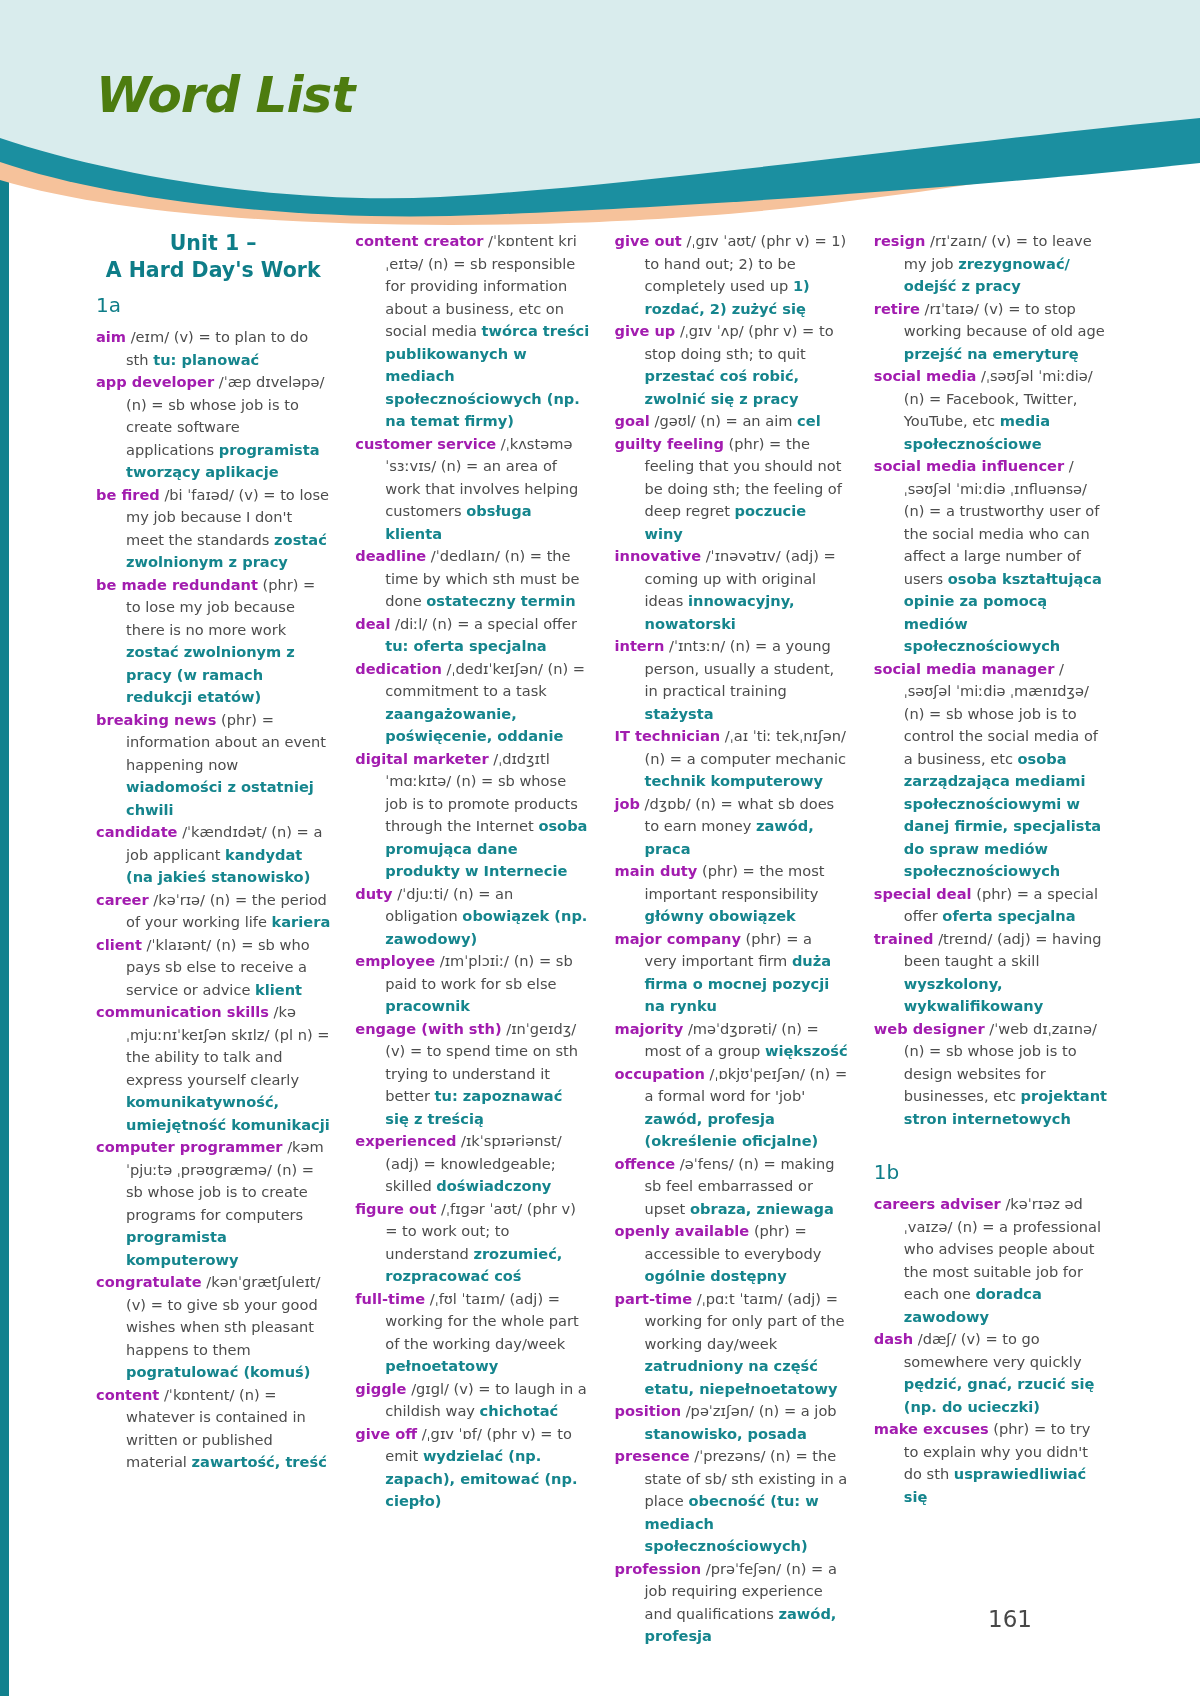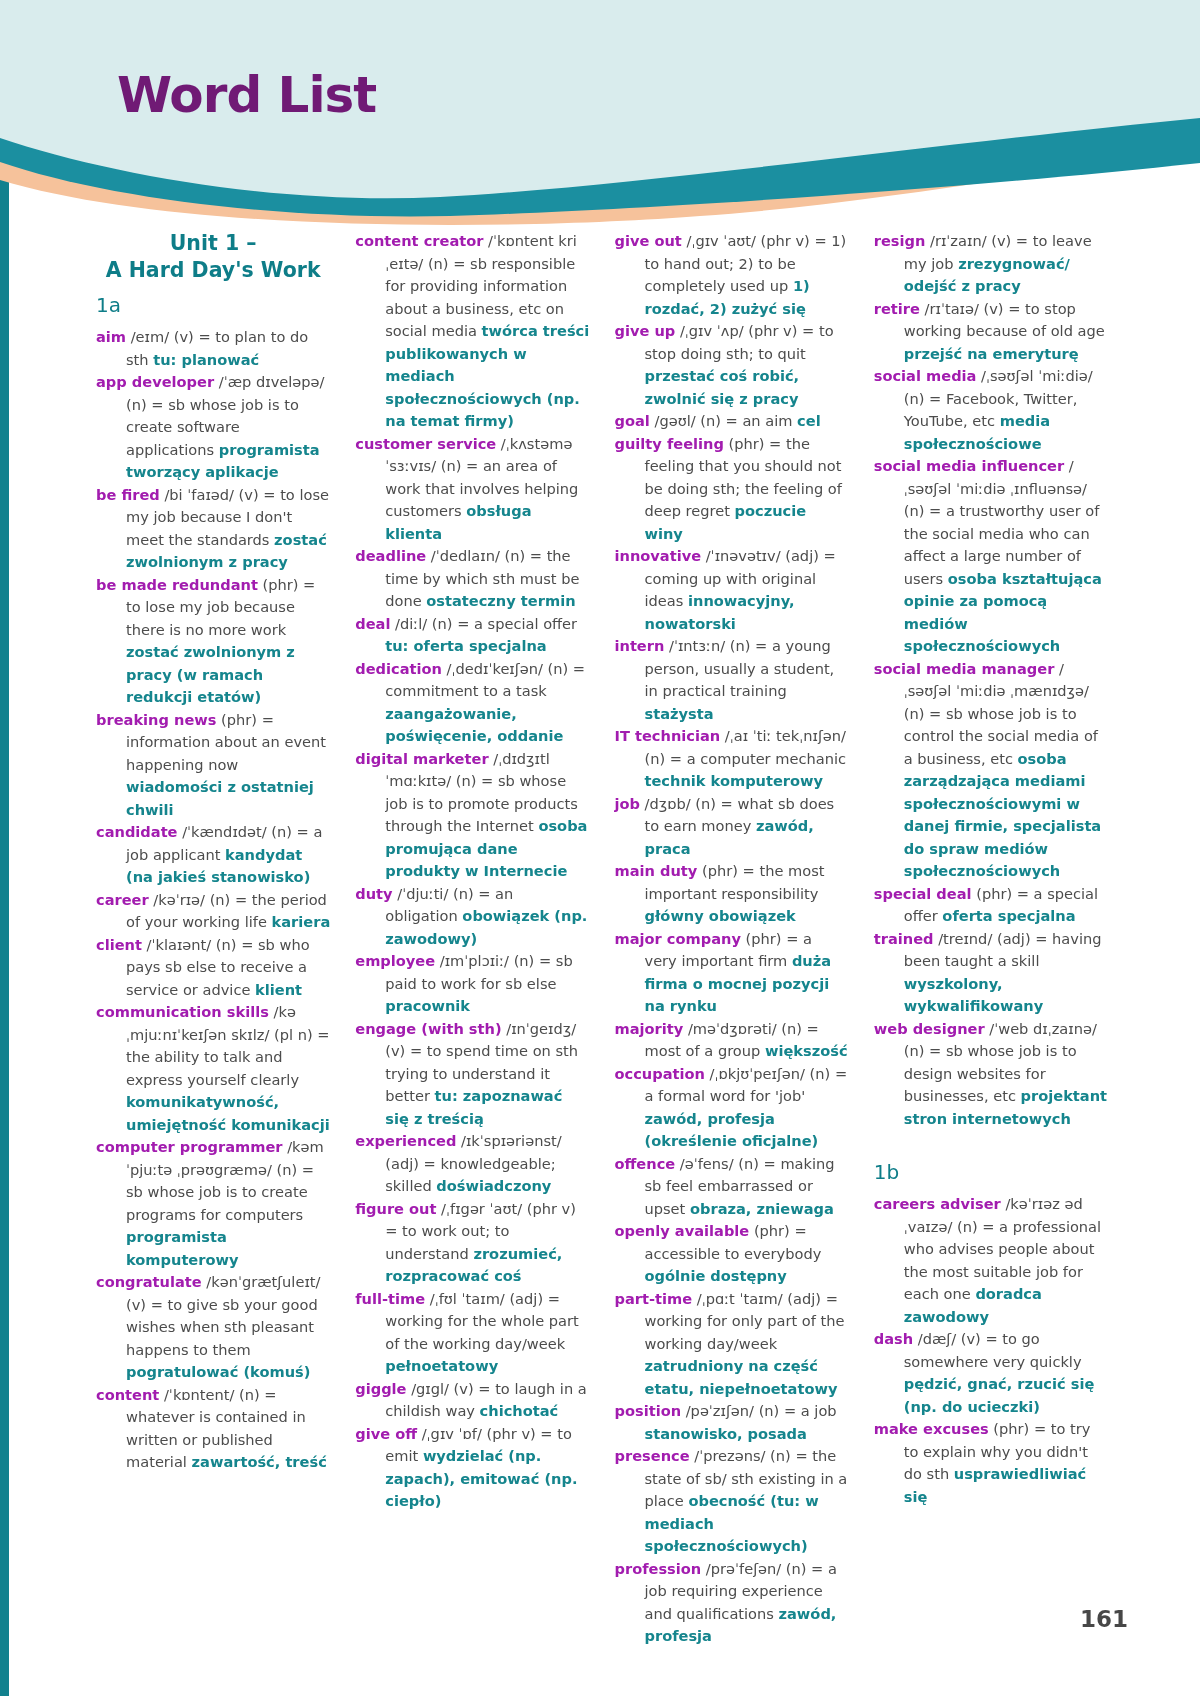--- a/index.html
+++ b/index.html
@@ -13,26 +13,27 @@
   }
   .left-bar {
     position: absolute;
     left: 0; top: 148px; bottom: 0;
     width: 9px;
     background: #12818e;
   }
   .header-svg { position: absolute; top: 0; left: 0; display: block; }
   .page-title {
     position: absolute;
-    left: 117px; top: 66px;
+    left: 96px; top: 66px;
     margin: 0;
     font-size: 50px;
     font-weight: bold;
     letter-spacing: -1px;
-    color: #701a75;
+    color: #4d7c0f;
+    font-style: italic;
   }
   .columns {
     position: absolute;
     left: 96px; top: 230px;
     width: 1012px;
     display: flex;
     gap: 25px;
   }
   .col { flex: 1; min-width: 0; }
   .unit-heading {
@@ -55,23 +56,23 @@
     line-height: 22.5px;
     color: #4c4c4c;
     padding-left: 30px;
     text-indent: -30px;
   }
   .hw { font-weight: bold; color: #a21caf; }
   .def { color: #4c4c4c; }
   .pl { font-weight: bold; color: #15858d; }
   .page-number {
     position: absolute;
-    left: 1080px; top: 1606px;
+    left: 988px; top: 1606px;
     font-size: 23px;
-    font-weight: bold;
+    font-weight: normal;
     color: #474747;
   }
 </style>
 </head>
 <body>
 
 <div class="left-bar"></div>
 
 <svg class="header-svg" width="1200" height="245" viewBox="0 0 1200 245">
   <path d="M0,0 H1200 V150 C1050,172 850,206 700,216 C520,230 180,234 0,180 Z" fill="#f6c29b"></path>

